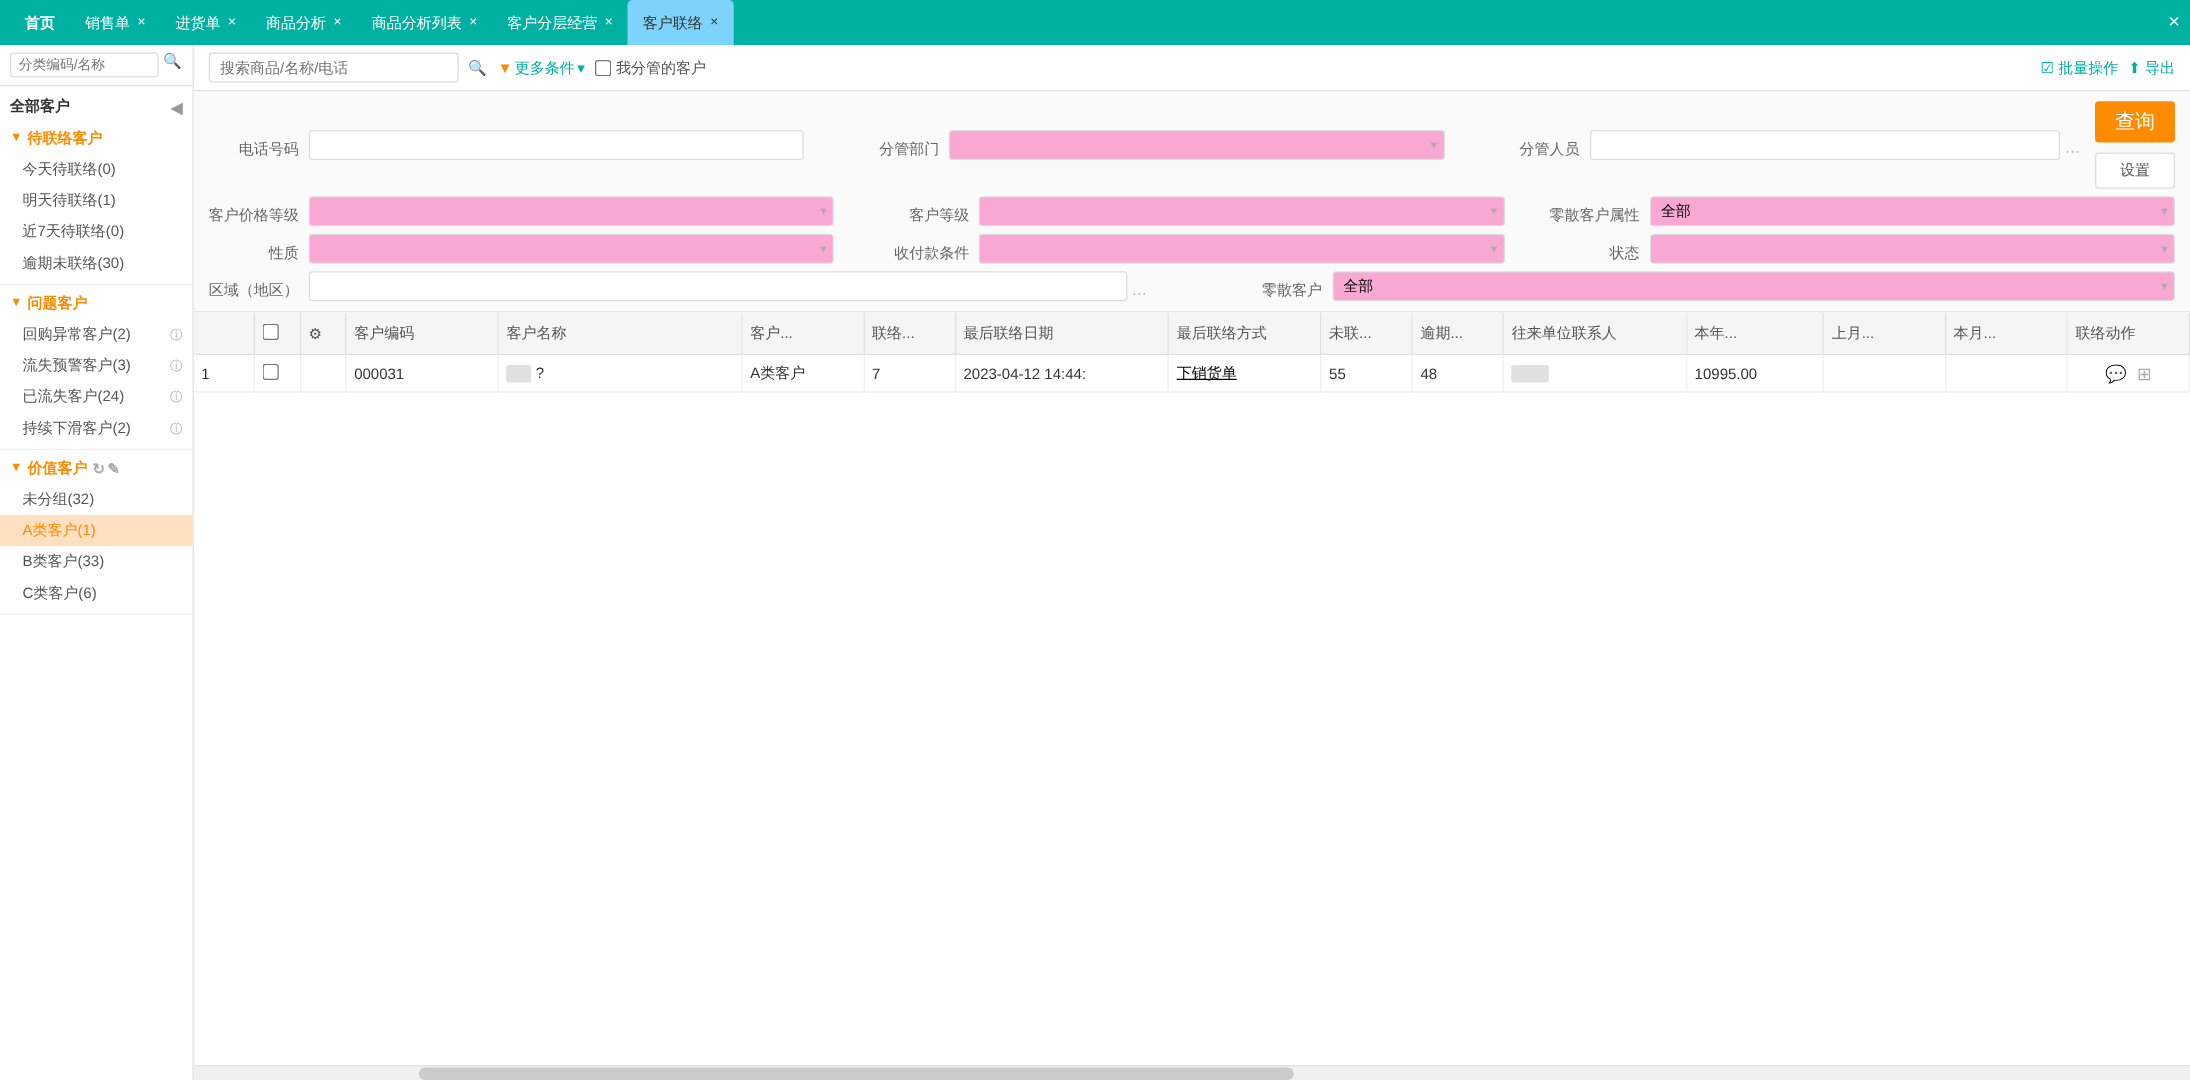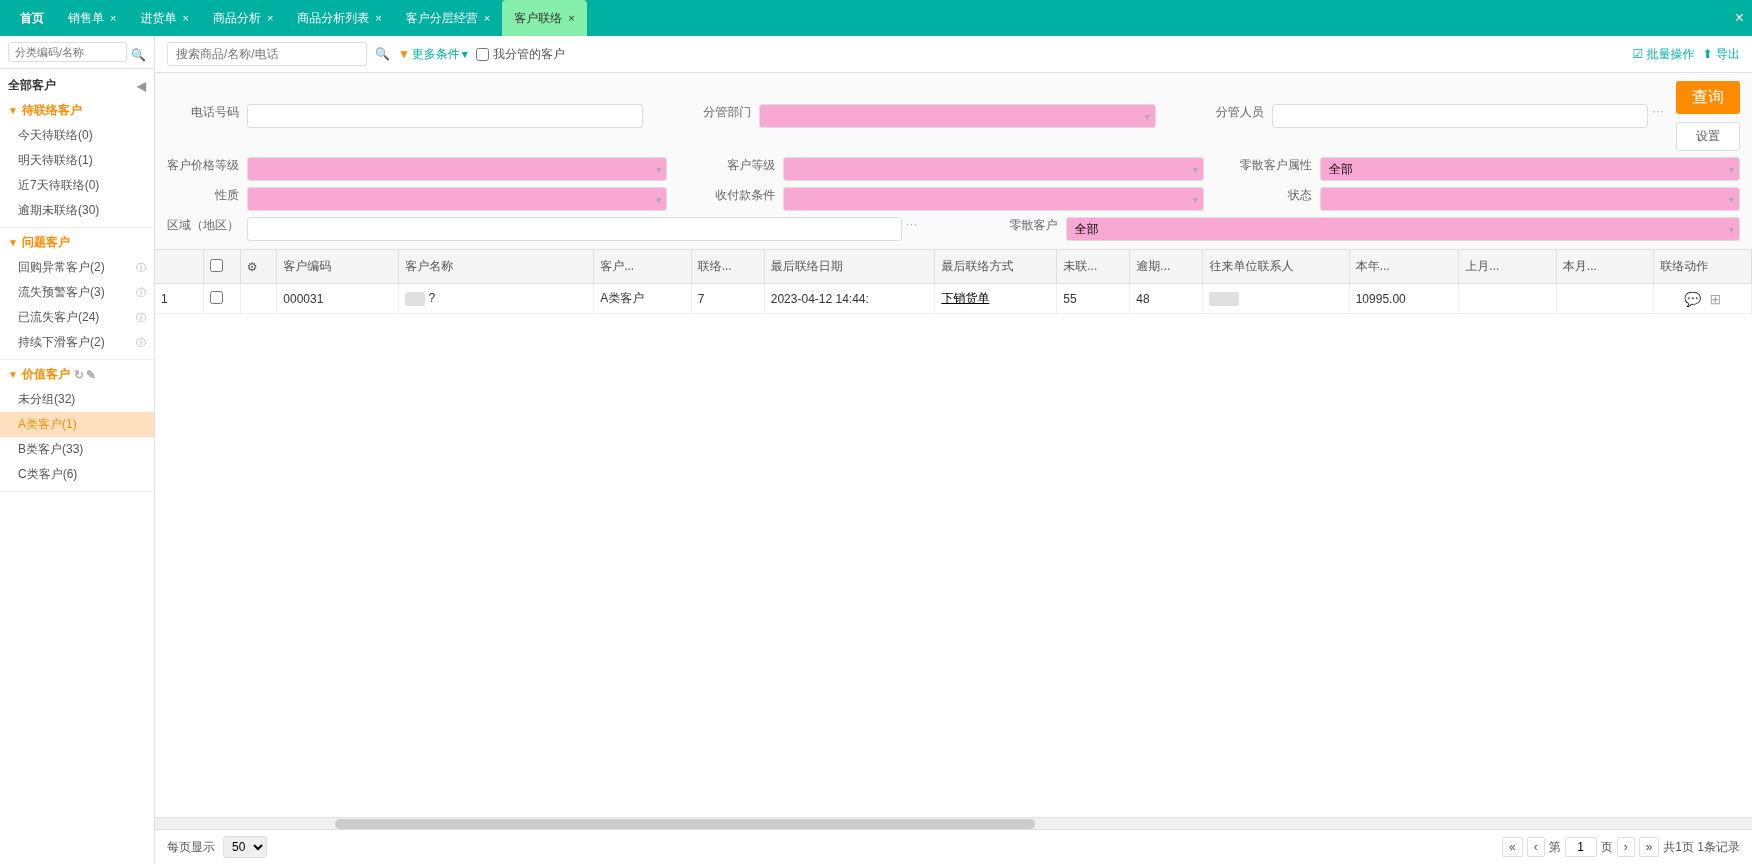--- a/index.html
+++ b/index.html
@@ -18,21 +18,21 @@
       padding: 0 12px;
       height: 36px;
       display: flex;
       align-items: center;
       cursor: pointer;
       color: white;
       white-space: nowrap;
       position: relative;
     }
     .nav-item.active {
-      background: #86efac;
+      background: #7dd3fc;
       color: #333;
       border-radius: 4px 4px 0 0;
     }
     .nav-item .close-icon {
       margin-left: 6px;
       font-size: 11px;
       cursor: pointer;
     }
     .nav-home {
       padding: 0 12px;
@@ -57,21 +57,21 @@
       width: 155px;
       background: white;
       border-right: 1px solid #e0e0e0;
       display: flex;
       flex-direction: column;
       overflow-y: auto;
     }
     .sidebar-search {
       padding: 6px 8px;
       display: flex;
-      align-items: flex-end;
+      align-items: flex-start;
       border-bottom: 1px solid #e0e0e0;
     }
     .sidebar-search input {
       border: 1px solid #ddd;
       border-radius: 3px;
       padding: 3px 6px;
       width: 100%;
       font-size: 11px;
       outline: none;
     }
@@ -175,21 +175,21 @@
     }
     .adv-filter-row {
       display: flex;
       align-items: center;
       margin-bottom: 6px;
       gap: 8px;
     }
     .adv-filter-row:last-child { margin-bottom: 0; }
     .filter-field {
       display: flex;
-      align-items: flex-start;
+      align-items: flex-end;
       flex: 1;
       min-width: 0;
     }
     .filter-label {
       width: 80px;
       text-align: right;
       color: #666;
       padding-right: 8px;
       flex-shrink: 0;
     }
@@ -663,30 +663,14 @@
             </td>
           </tr>
         </tbody>
       </table>
     </div>
 
     <div class="scrollbar-area">
       <div class="scrollbar-thumb"></div>
     </div>
 
-    <div class="table-footer">
-      <span>每页显示</span>
-      <select class="page-size-select">
-        <option>50</option>
-      </select>
-      <div class="pagination">
-        <button>«</button>
-        <button>‹</button>
-        <span>第</span>
-        <input type="text" value="1" style="">
-        <span>页</span>
-        <button>›</button>
-        <button>»</button>
-        <span>共1页 1条记录</span>
-      </div>
-    </div>
   </div>
 </div>
 
 </body></html>

